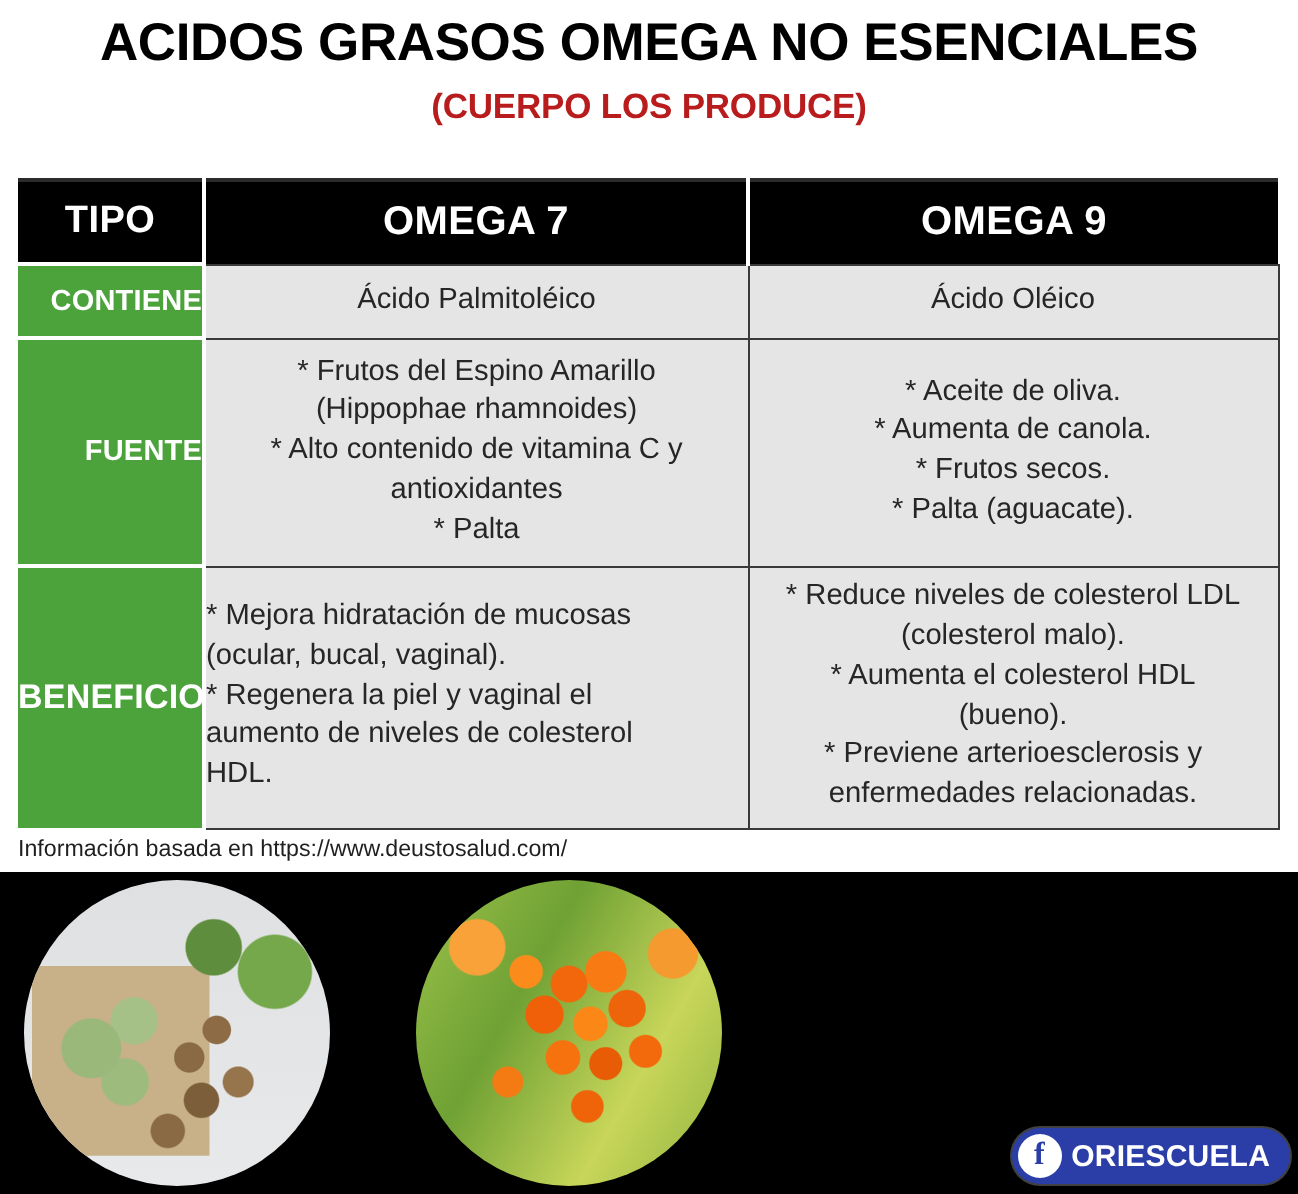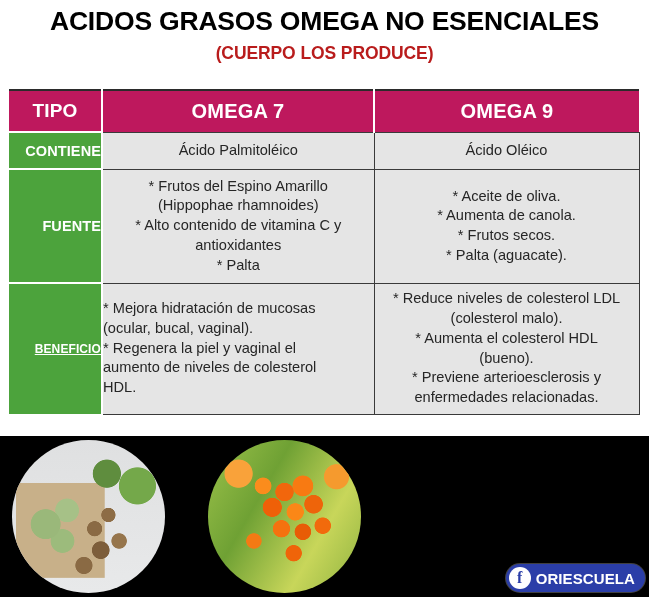--- a/index.html
+++ b/index.html
@@ -64,21 +64,21 @@
   table.omega-table col.c-om7    { width: 272px; }
   table.omega-table col.c-om9    { width: 265px; }
 
   .omega-table td, .omega-table th {
     vertical-align: middle;
     padding: 0;
   }
 
   
   .hdr {
-    background: #be185d;
+    background: #000000;
     color: #ffffff;
     font-weight: bold;
     text-align: center;
     height: 40px;
     font-size: 20px;
     letter-spacing: 0.2px;
     border-right: 2px solid #ffffff;
   }
   .hdr.last { border-right: none; }
   .hdr-tipo { font-size: 19px; }
@@ -87,21 +87,21 @@
   .rowlabel {
     background: #4CA33C;
     color: #ffffff;
     font-weight: bold;
     font-size: 14.5px;
     text-align: right;
     border-top: 2px solid #ffffff;
     border-right: 2px solid #ffffff;
     letter-spacing: 0.1px;
   }
-  .rowlabel.small { font-size: 12px; text-decoration: underline; }
+  .rowlabel.small { font-size: 17px; }
 
   
   .cell {
     background: #e5e5e5;
     color: #262626;
     font-size: 14.6px;
     line-height: 1.35;
     padding: 5px 8px;
     border: 1px solid #3a3a3a;
     border-left: none;
@@ -308,20 +308,21 @@
             <span class="cell-line">* Aumenta el colesterol HDL</span>
             <span class="cell-line">(bueno).</span>
             <span class="cell-line">* Previene arterioesclerosis y</span>
             <span class="cell-line">enfermedades relacionadas.</span>
           </td>
         </tr>
       </tbody>
     </table>
   </div>
 
+  <div class="source-note">Información basada en https://www.deustosalud.com/</div>
 
   <div class="photo-band">
     <div class="circle c1">
       <div class="ph1"></div>
     </div>
     <div class="circle c2">
       <div class="ph2"></div>
     </div>
     <div class="circle c3">
       <div class="ph3"></div>

